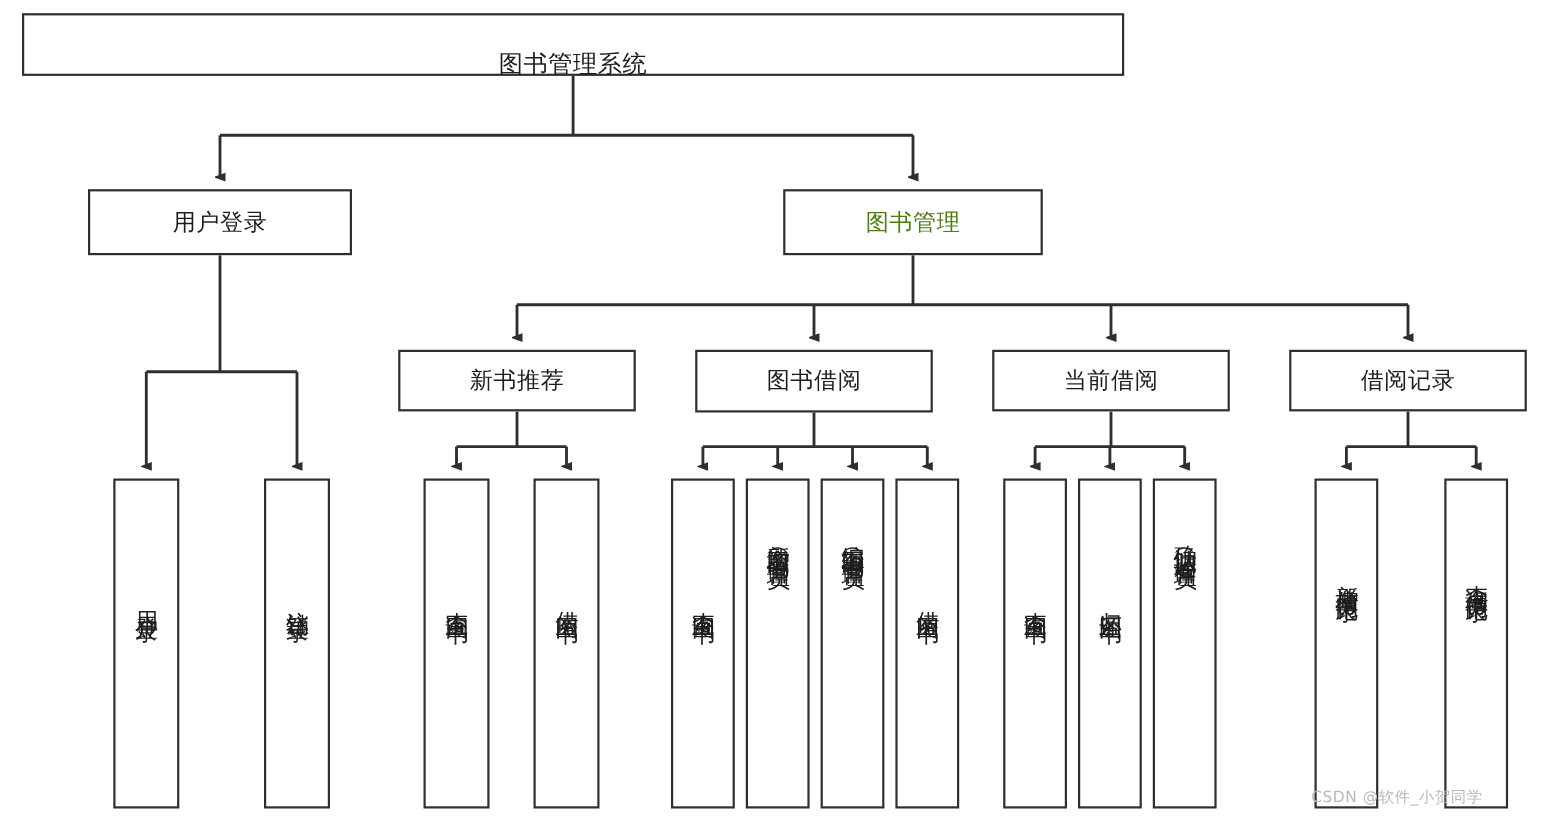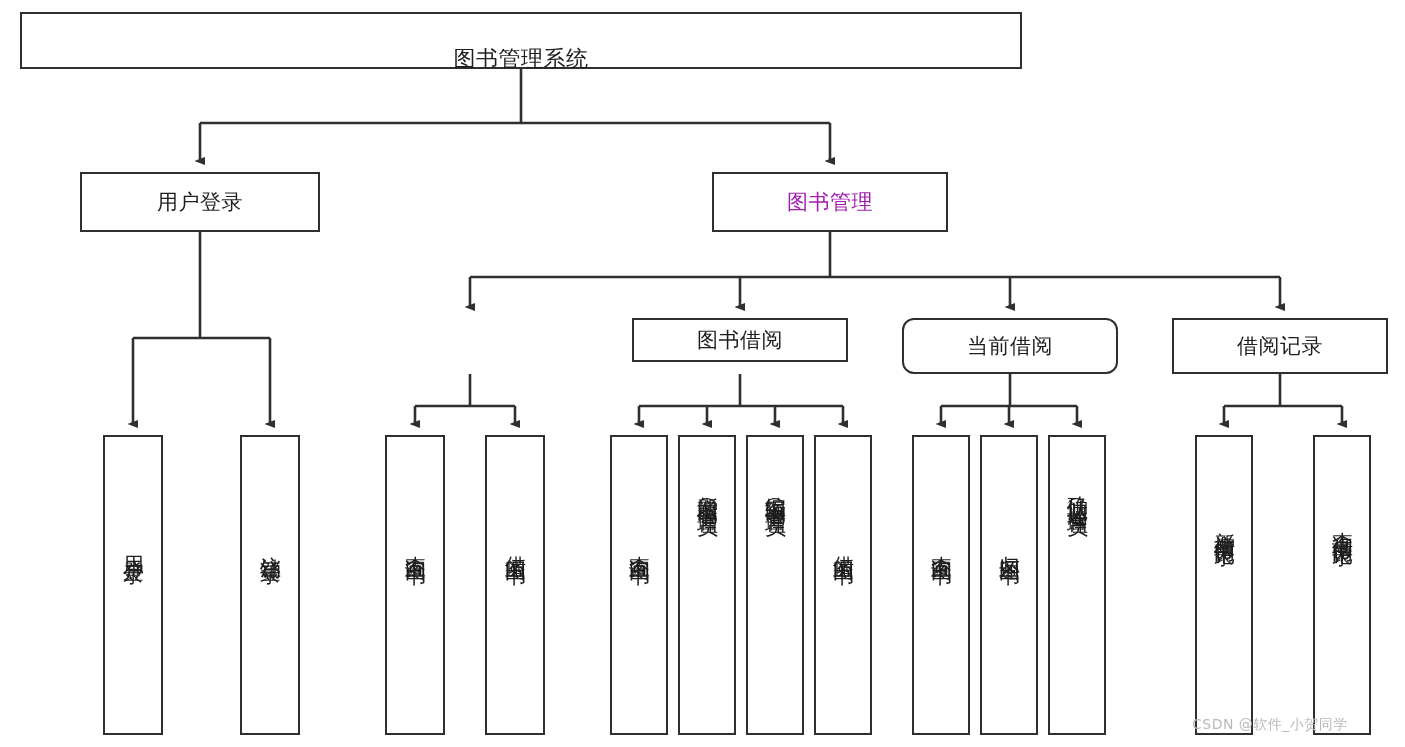--- a/index.html
+++ b/index.html
@@ -114,26 +114,29 @@
   </svg>
 
   <div class="watermark" style="left: 1192px; top: 716px; color: rgb(185, 185, 185);">CSDN @软件_小贺同学</div>
 <div class="node horiz root" style="left: 20px; top: 12px; width: 1002px; height: 57px; border-color: rgb(47, 47, 47); background: rgb(255, 255, 255);">
       <span class="lbl" style="color: rgb(29, 29, 29);">图书管理系统</span>
     </div>
     <div class="node horiz" style="left: 80px; top: 172px; width: 240px; height: 60px; border-color: rgb(47, 47, 47); background: rgb(255, 255, 255);">
       <span class="lbl" style="color: rgb(29, 29, 29);">用户登录</span>
     </div>
     <div class="node horiz" style="left: 712px; top: 172px; width: 236px; height: 60px; border-color: rgb(47, 47, 47); background: rgb(255, 255, 255);">
-      <span class="lbl" style="color: #a21caf;">图书管理</span>
+      <span class="lbl" style="color: #4d7c0f;">图书管理</span>
     </div>
-    <div class="node horiz" style="left: 632px; top: 318px; width: 216px; height: 44px; border-color: rgb(47, 47, 47); background: rgb(255, 255, 255);">
+    <div class="node horiz" style="left: 362px; top: 318px; width: 216px; height: 56px; border-color: rgb(47, 47, 47); background: rgb(255, 255, 255);">
+      <span class="lbl" style="color: rgb(29, 29, 29);">新书推荐</span>
+    </div>
+    <div class="node horiz" style="left: 632px; top: 318px; width: 216px; height: 57px; border-color: rgb(47, 47, 47); background: rgb(255, 255, 255);">
       <span class="lbl" style="color: rgb(29, 29, 29);">图书借阅</span>
     </div>
-    <div class="node horiz" style="left: 902px; top: 318px; width: 216px; height: 56px; border-color: rgb(47, 47, 47); background: rgb(255, 255, 255); border-radius: 12px;">
+    <div class="node horiz" style="left: 902px; top: 318px; width: 216px; height: 56px; border-color: rgb(47, 47, 47); background: rgb(255, 255, 255);">
       <span class="lbl" style="color: rgb(29, 29, 29);">当前借阅</span>
     </div>
     <div class="node horiz" style="left: 1172px; top: 318px; width: 216px; height: 56px; border-color: rgb(47, 47, 47); background: rgb(255, 255, 255);">
       <span class="lbl" style="color: rgb(29, 29, 29);">借阅记录</span>
     </div>
     <div class="node leaf" style="left: 103px; top: 435px; width: 60px; height: 300px; border-color: rgb(47, 47, 47); background: rgb(255, 255, 255); padding-top: 102px;">
       <span class="lbl" style="color: rgb(29, 29, 29); font-size: 21px; letter-spacing: 3px;">用户登录</span>
     </div>
     <div class="node leaf" style="left: 240px; top: 435px; width: 60px; height: 300px; border-color: rgb(47, 47, 47); background: rgb(255, 255, 255); padding-top: 102px;">
       <span class="lbl" style="color: rgb(29, 29, 29); font-size: 21px; letter-spacing: 3px;">注销登录</span>

